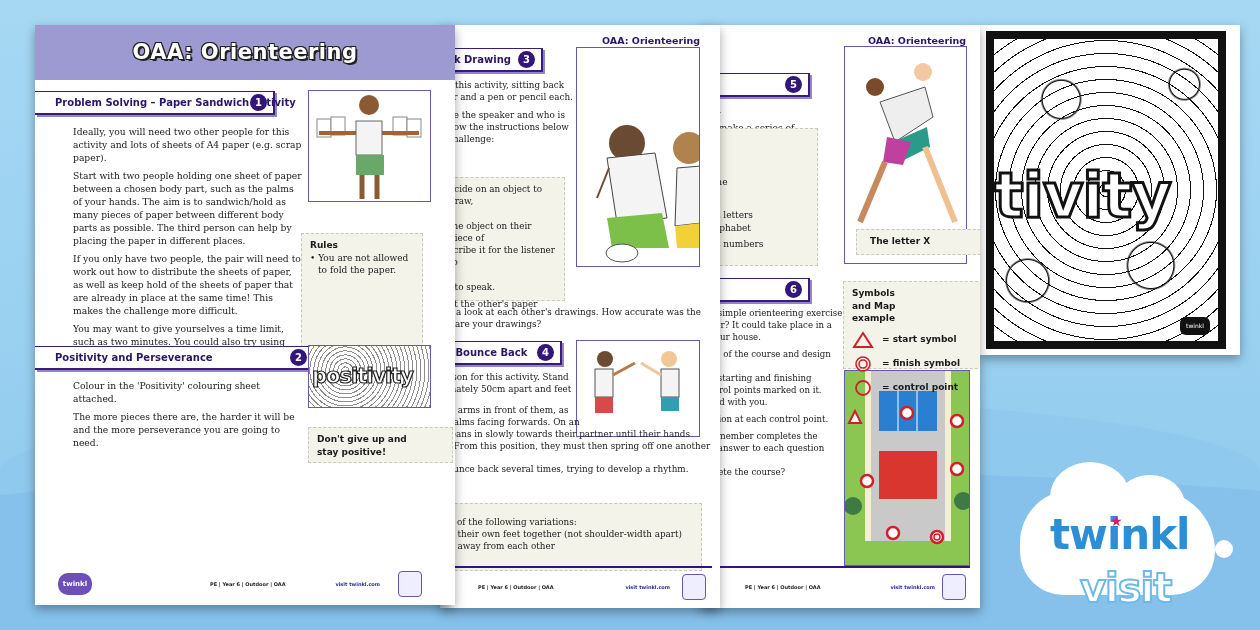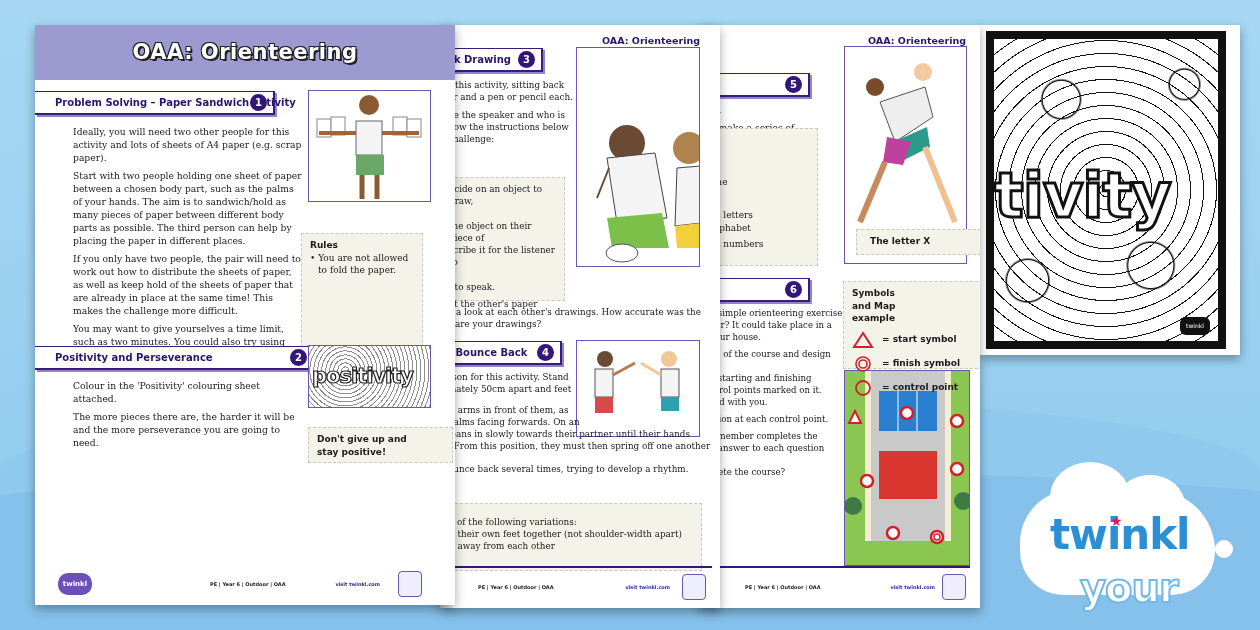--- a/index.html
+++ b/index.html
@@ -342,15 +342,15 @@
     <span class="crumb" style="left:160px;">PE | Year 6 | Outdoor | OAA</span>
     <span class="visit" style="right:60px;">visit twinkl.com</span>
     <span class="badge" style="right:18px;"></span>
   </div>
 </div>
 
 <div class="tw-logo">
   <div class="cloud"></div>
   <div class="tw-word">twinkl</div>
   <div class="tw-star">★</div>
-  <div class="tw-move">your</div>
+  <div class="tw-move">visit</div>
   <div class="tw-figure"></div>
 </div>
 
 </body></html>

